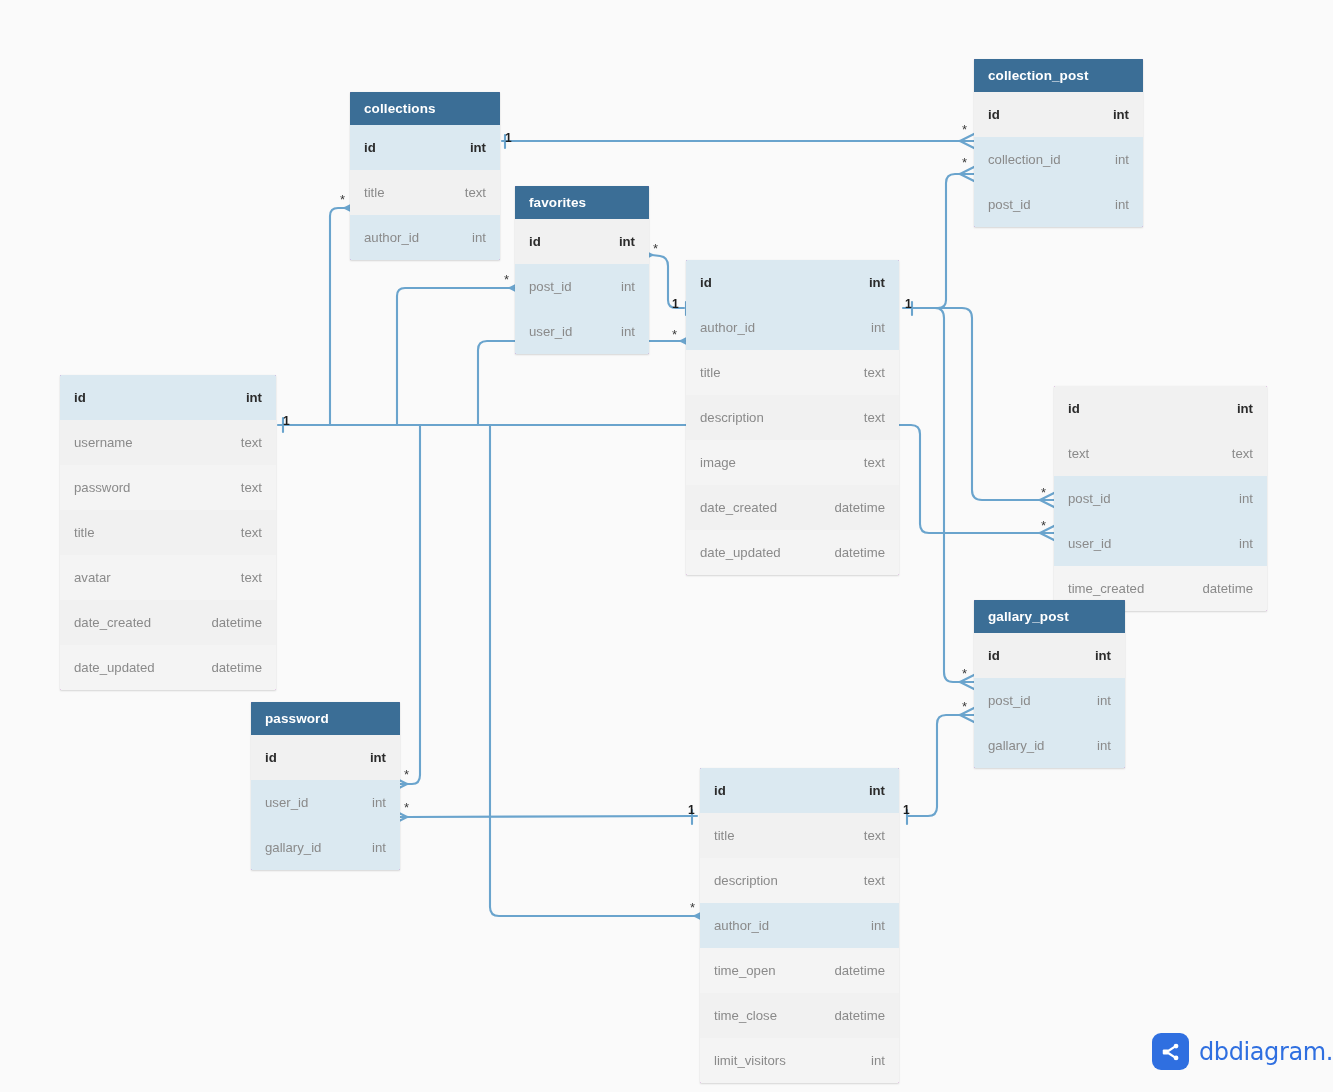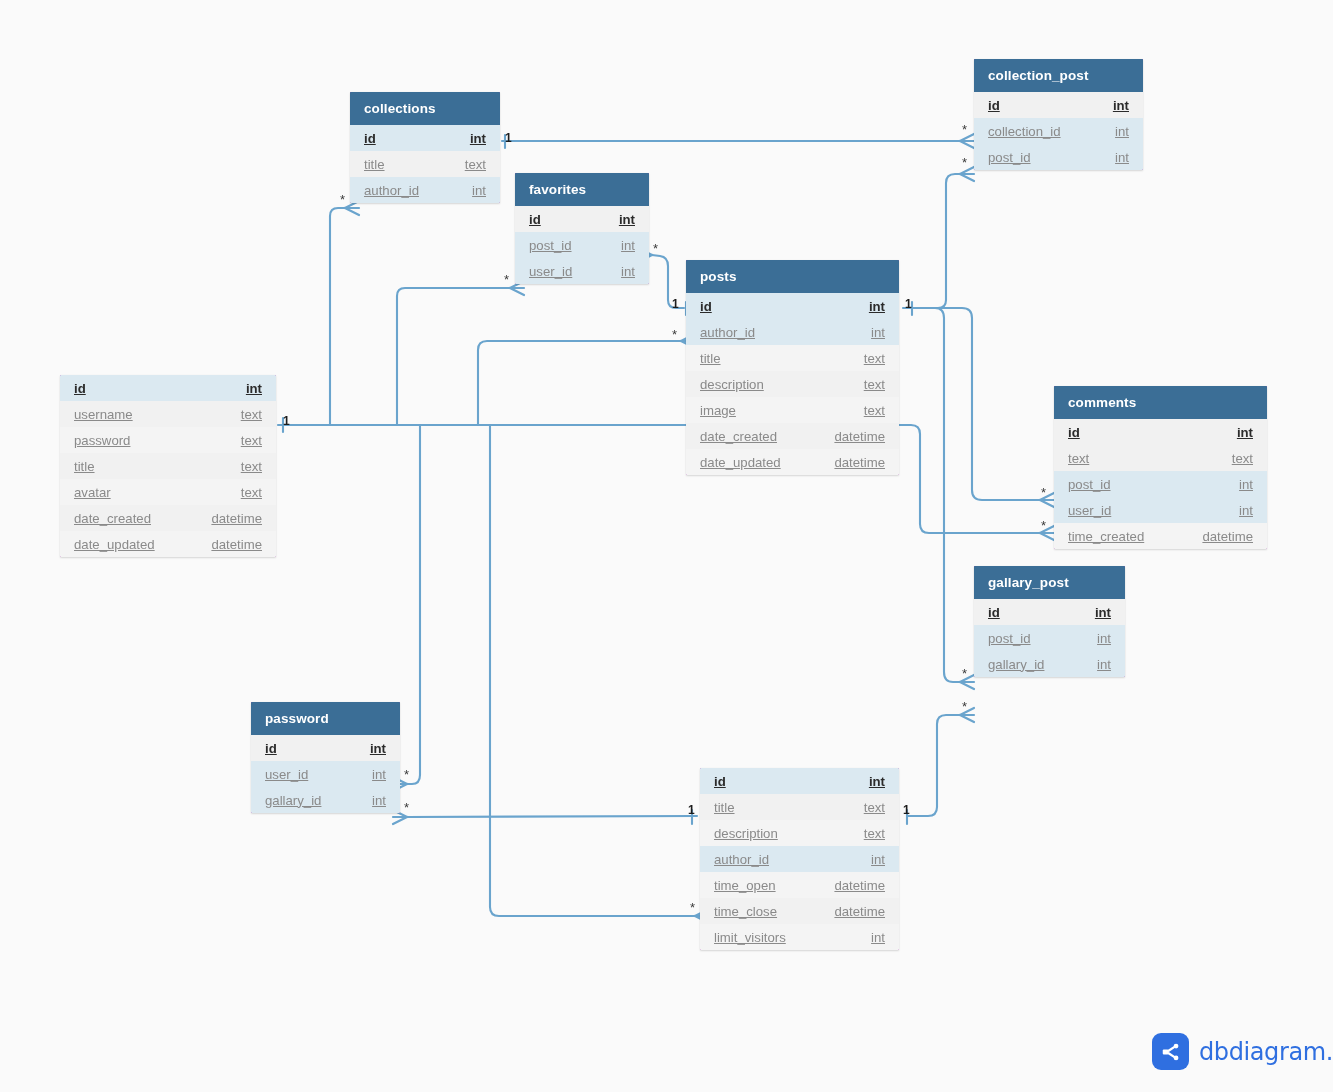--- a/index.html
+++ b/index.html
@@ -26,31 +26,30 @@
     color:#ffffff;
     font-size:13.5px;
     font-weight:bold;
     height:33px;
     line-height:33px;
     padding:0 14px;
     white-space:nowrap;
     letter-spacing:.1px;
   }
   .row{
-    height:26px;
+    height:45px;
     line-height:33px;
     display:flex;
     justify-content:space-between;
     align-items:center;
     padding:0 14px;
     font-size:13.2px;
     color:#8a8a8a;
     background:#f4f4f4;
     white-space:nowrap;
-    text-decoration:underline;
   }
   .row.alt{background:#f1f1f1;}
   .row.pk{background:#f1f1f1;color:#2b2b2b;font-weight:bold;}
   .row.fk{background:#dbe9f1;}
   .row .fname{text-align:left;}
   .row .ftype{text-align:left;margin-left:26px;}
 
   .card-label{
     position:absolute;
     font-size:12px;
@@ -171,37 +170,36 @@
         </div>
         <div class="row alt">
           <span class="fname">title</span>
           <span class="ftype">text</span>
         </div>
         <div class="row fk">
           <span class="fname">author_id</span>
           <span class="ftype">int</span>
         </div>
       </div>
-      <div class="table" style="left: 515px; top: 173px; width: 134px;">
+      <div class="table" style="left: 515px; top: 186px; width: 134px;">
         <div class="thead">favorites</div>
         <div class="row pk">
           <span class="fname">id</span>
           <span class="ftype">int</span>
         </div>
         <div class="row fk">
           <span class="fname">post_id</span>
           <span class="ftype">int</span>
         </div>
         <div class="row fk">
           <span class="fname">user_id</span>
           <span class="ftype">int</span>
         </div>
       </div>
       <div class="table" style="left: 686px; top: 260px; width: 213px;">
-        <div class="thead">posts</div>
         <div class="row pk fk">
           <span class="fname">id</span>
           <span class="ftype">int</span>
         </div>
         <div class="row fk">
           <span class="fname">author_id</span>
           <span class="ftype">int</span>
         </div>
         <div class="row">
           <span class="fname">title</span>
@@ -218,21 +216,20 @@
         <div class="row alt">
           <span class="fname">date_created</span>
           <span class="ftype">datetime</span>
         </div>
         <div class="row">
           <span class="fname">date_updated</span>
           <span class="ftype">datetime</span>
         </div>
       </div>
       <div class="table" style="left: 1054px; top: 386px; width: 213px;">
-        <div class="thead">comments</div>
         <div class="row pk">
           <span class="fname">id</span>
           <span class="ftype">int</span>
         </div>
         <div class="row alt">
           <span class="fname">text</span>
           <span class="ftype">text</span>
         </div>
         <div class="row fk">
           <span class="fname">post_id</span>
@@ -270,21 +267,21 @@
         </div>
         <div class="row alt">
           <span class="fname">date_created</span>
           <span class="ftype">datetime</span>
         </div>
         <div class="row">
           <span class="fname">date_updated</span>
           <span class="ftype">datetime</span>
         </div>
       </div>
-      <div class="table" style="left: 974px; top: 566px; width: 151px;">
+      <div class="table" style="left: 974px; top: 600px; width: 151px;">
         <div class="thead">gallary_post</div>
         <div class="row pk">
           <span class="fname">id</span>
           <span class="ftype">int</span>
         </div>
         <div class="row fk">
           <span class="fname">post_id</span>
           <span class="ftype">int</span>
         </div>
         <div class="row fk">

